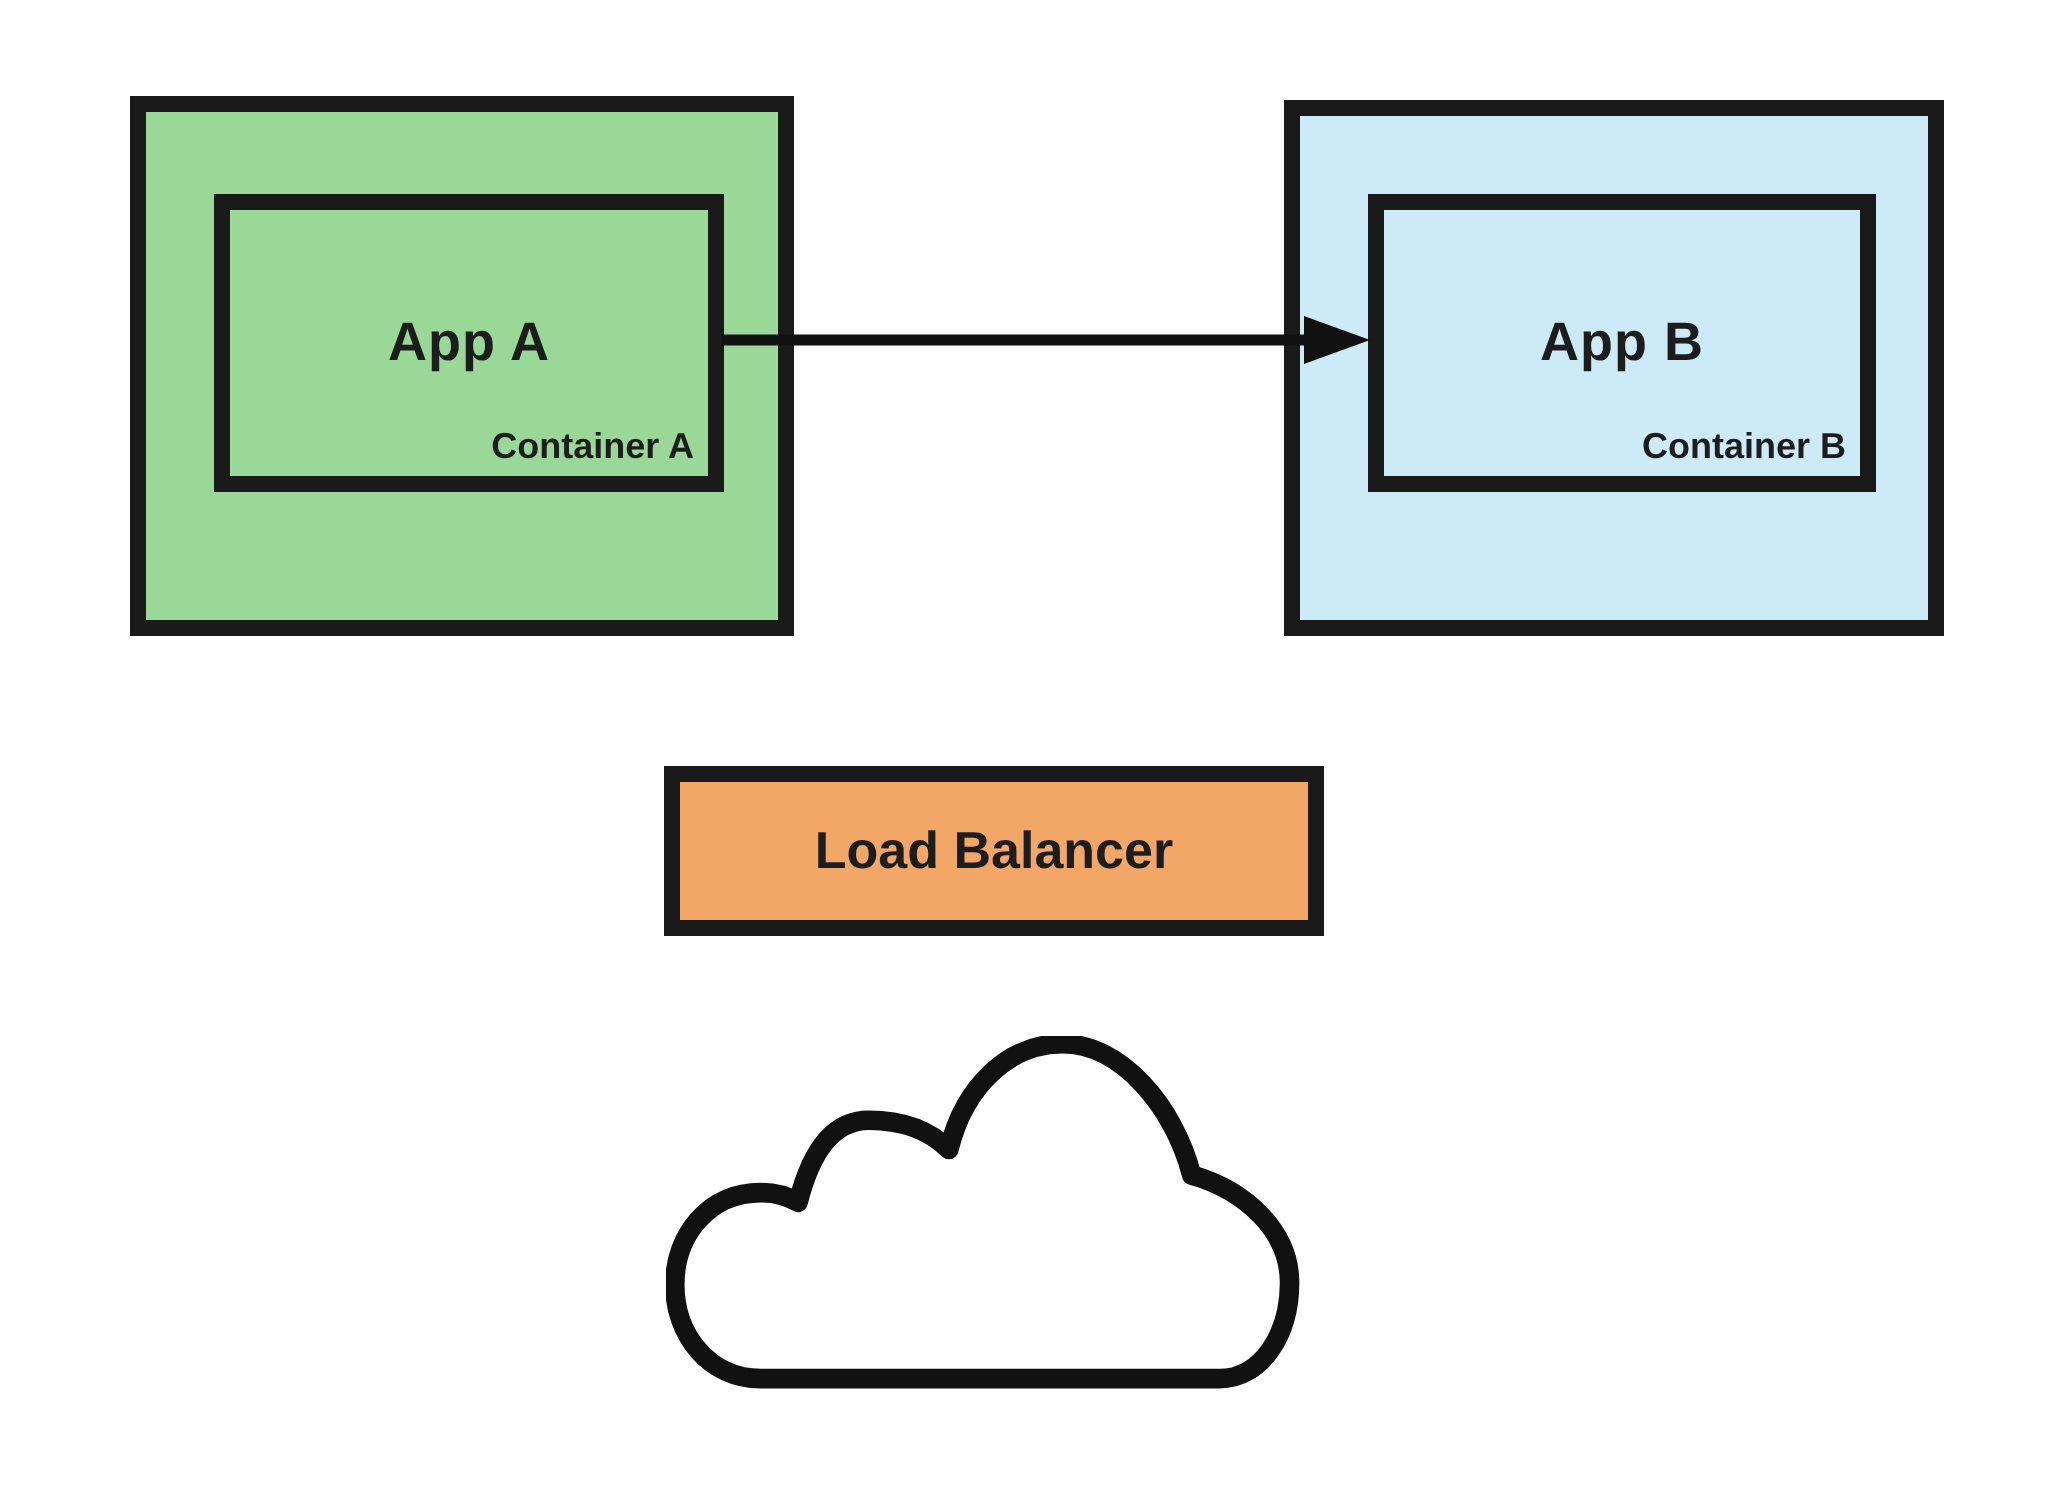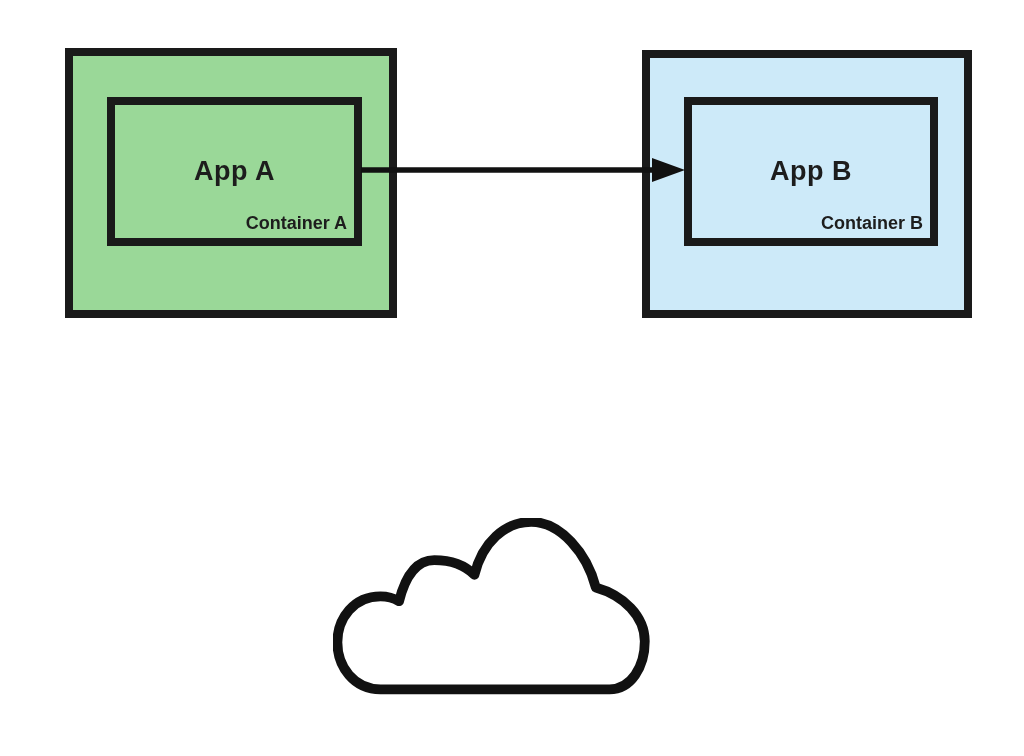--- a/index.html
+++ b/index.html
@@ -97,20 +97,23 @@
       <span class="app-label">App A</span>
       <span class="container-label">Container A</span>
     </div>
   </div>
 
   <svg class="arrow-svg" viewBox="0 0 340 40" aria-hidden="true">
     <line x1="9" y1="20" x2="303" y2="20" stroke="#111111" stroke-width="5.5"></line>
     <polygon points="300,8 300,32 333,20" fill="#111111"></polygon>
   </svg>
 
+  <div class="box lb-box">
+    <span class="lb-label">Load Balancer</span>
+  </div>
 
   <svg class="cloud-svg" viewBox="0 0 330 190" aria-hidden="true">
     <path d="M 282,175
              L 48,175
              C 21,175 4,152 4,127
              C 4,102 21,80 48,80
              C 55,80 62,82 67,85
              C 74,57 86,43 103,43
              C 120,43 134,48 144,58
              C 152,25 175,4 202,4

